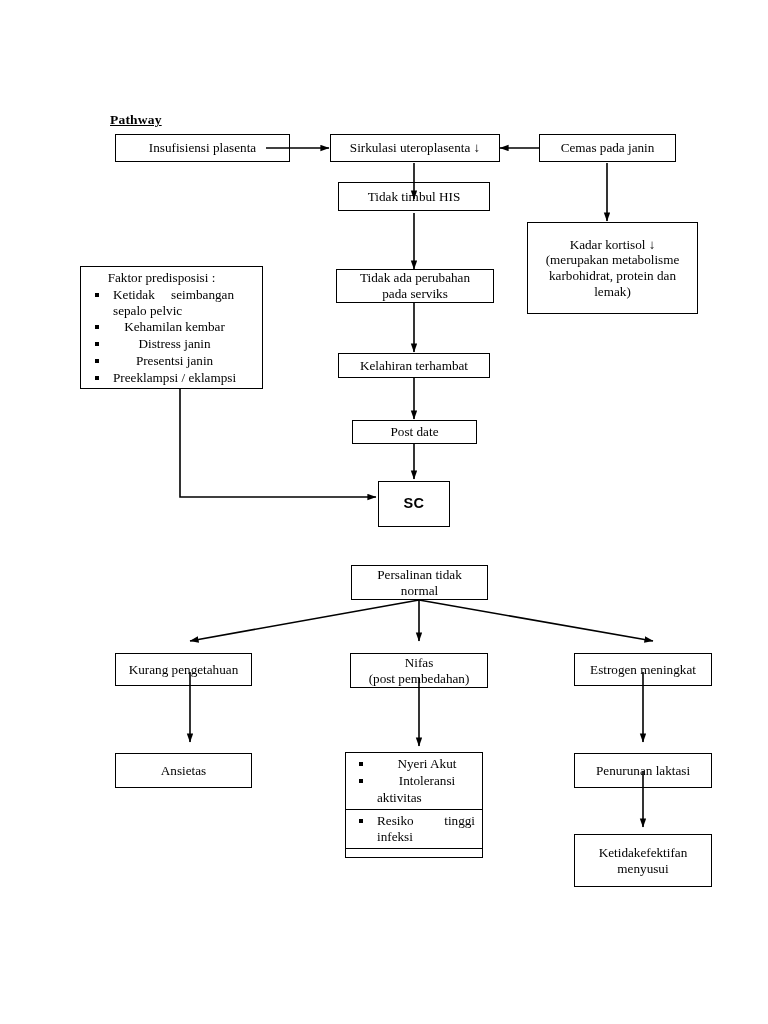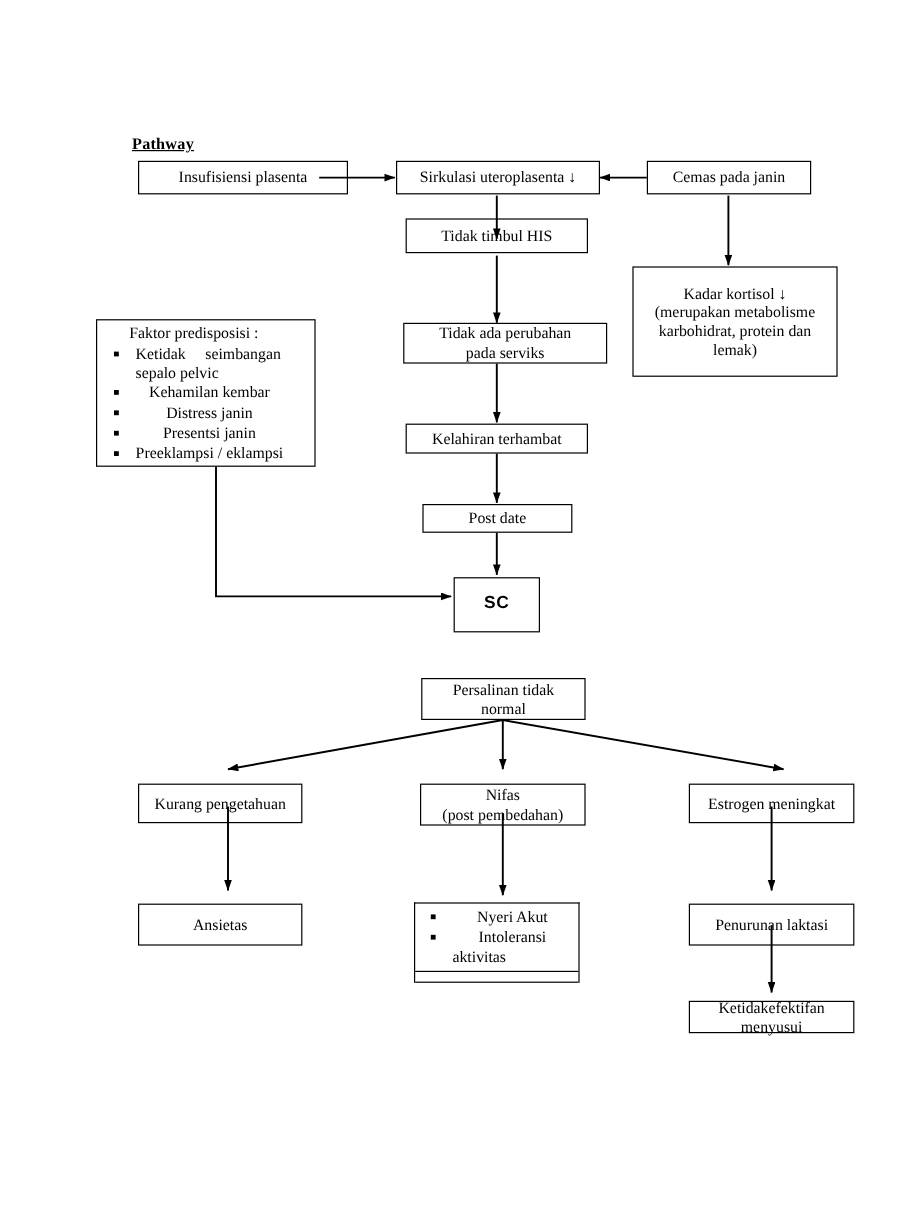--- a/index.html
+++ b/index.html
@@ -205,21 +205,21 @@
         <li>
           <span>Presentsi janin</span>
         </li>
         <li>
           <span>Preeklampsi / eklampsi</span>
         </li>
       </ul>
     </div>
   </div>
 
-  <div class="node" style="left:336px; top:269px; width:170px; height:34px;">
+  <div class="node" style="left:336px; top:269px; width:158px; height:34px;">
     <span class="txt">
       <span>Tidak ada perubahan</span><br>
       <span>pada serviks</span>
     </span>
   </div>
 
   <div class="node" style="left:338px; top:353px; width:152px; height:25px;">
     <span class="txt">Kelahiran terhambat</span>
   </div>
 
@@ -262,27 +262,36 @@
       <ul class="bl">
         <li>
           <span>Nyeri Akut</span>
         </li>
         <li>
           <span>Intoleransi</span>
         </li>
         <span class="cont">aktivitas</span>
       </ul>
     </div>
+    <div class="cell">
+      <ul class="bl">
+        <li class="justify">
+          <span class="w1">Resiko</span>
+          <span class="w2">tinggi</span>
+        </li>
+        <span class="cont">infeksi</span>
+      </ul>
+    </div>
     <div class="cell empty"></div>
   </div>
 
   <div class="node" style="left:574px; top:753px; width:138px; height:35px;">
     <span class="txt">Penurunan laktasi</span>
   </div>
 
-  <div class="node" style="left:574px; top:834px; width:138px; height:27px;">
+  <div class="node" style="left:574px; top:834px; width:138px; height:53px;">
     <span class="txt">
       <span>Ketidakefektifan</span><br>
       <span>menyusui</span>
     </span>
   </div>
 
 </div>
 
 </body></html>

